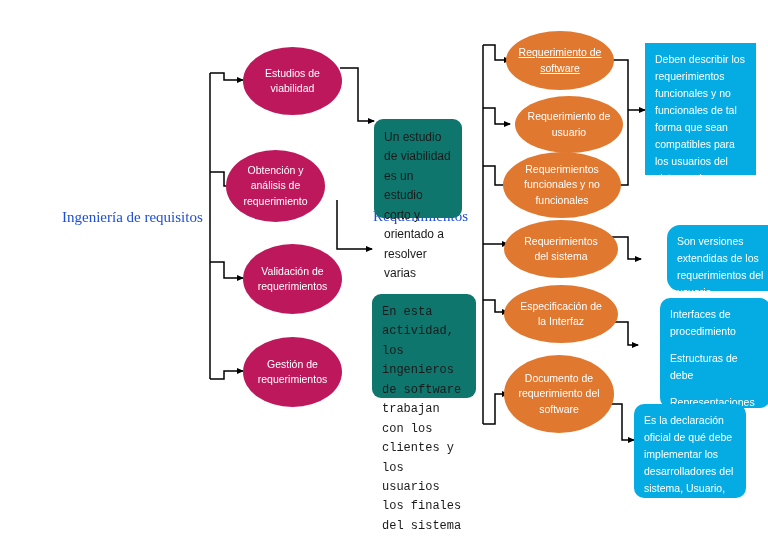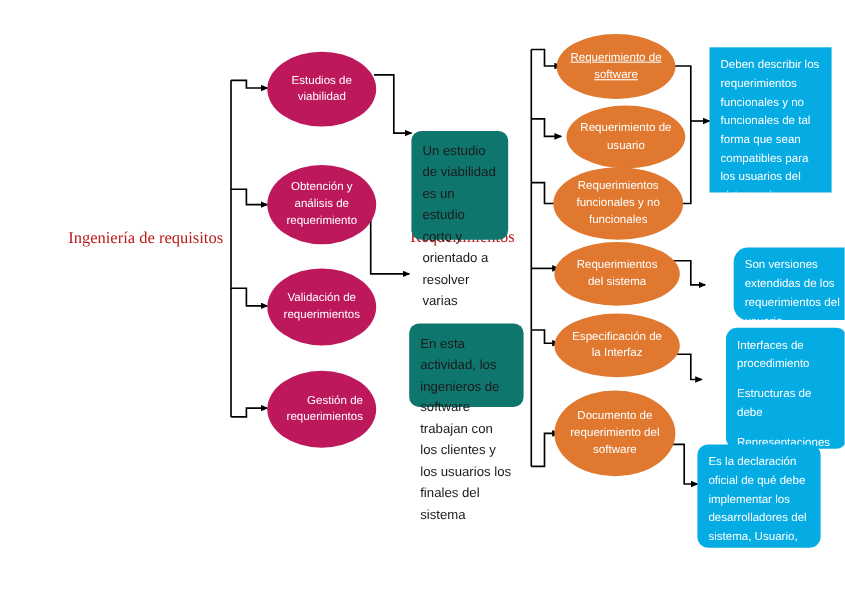--- a/index.html
+++ b/index.html
@@ -21,21 +21,21 @@
     width: 768px;
     height: 543px;
     pointer-events: none;
   }
 
   
   .serif-label {
     position: absolute;
     font-family: "Liberation Serif", serif;
     font-size: 15px;
-    color: #b91c1c;
+    color: #1d4ed8;
     white-space: nowrap;
     line-height: 1;
   }
 
   
   .ellipse {
     position: absolute;
     display: flex;
     align-items: center;
     justify-content: center;
@@ -128,37 +128,37 @@
   </svg>
 
   <div class="serif-label" style="left:62px; top:210px;">Ingeniería de requisitos</div>
 
   <div class="serif-label" style="left:373px; top:209px;">Requerimientos</div>
 
   <div class="ellipse ellipse-black" style="left:243px; top:47px; width:99px; height:68px;">
     <span>Estudios de viabilidad</span>
   </div>
 
-  <div class="ellipse ellipse-black" style="left:243px; top:150px; width:99px; height:72px;">
+  <div class="ellipse ellipse-black" style="left:226px; top:150px; width:99px; height:72px;">
     <span>Obtención y análisis de requerimiento</span>
   </div>
 
   <div class="ellipse ellipse-black" style="left:243px; top:244px; width:99px; height:70px;">
     <span>Validación de requerimientos</span>
   </div>
 
-  <div class="ellipse ellipse-black" style="left:243px; top:337px; width:99px; height:70px;text-align:right;">
+  <div class="ellipse ellipse-black" style="left:243px; top:337px; width:99px; height:70px;">
     <span>Gestión de requerimientos</span>
   </div>
 
   <div class="note-yellow" style="left:374px; top:71px; width:88px; height:99px;">
     <span>Un estudio de viabilidad es un estudio corto y orientado a resolver varias</span>
   </div>
 
-  <div class="note-yellow" style="left:372px; top:246px; width:104px; height:76px;">
+  <div class="note-yellow" style="left:372px; top:246px; width:104px; height:104px;font-family:Liberation Mono, monospace;">
     <span>En esta actividad, los ingenieros de software trabajan con los clientes y los usuarios los finales del sistema</span>
   </div>
 
   <div class="ellipse ellipse-orange" style="left:506px; top:31px; width:108px; height:59px;text-decoration:underline;">
     <span>Requerimiento de software</span>
   </div>
 
   <div class="ellipse ellipse-orange" style="left:515px; top:96px; width:108px; height:57px;">
     <span>Requerimiento de usuario</span>
   </div>

